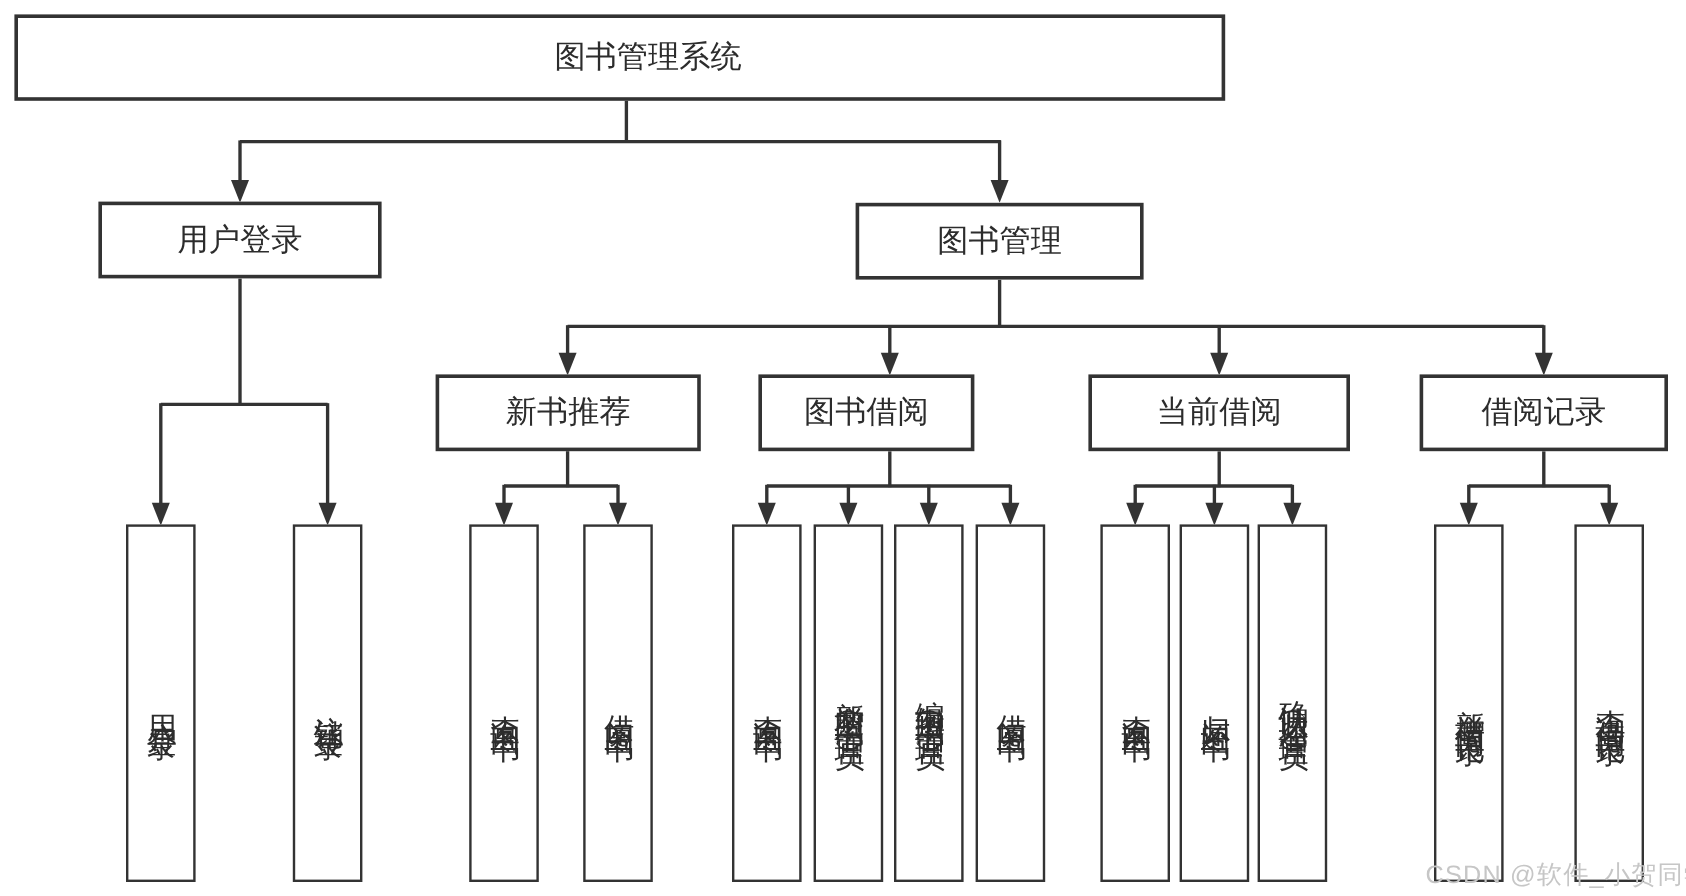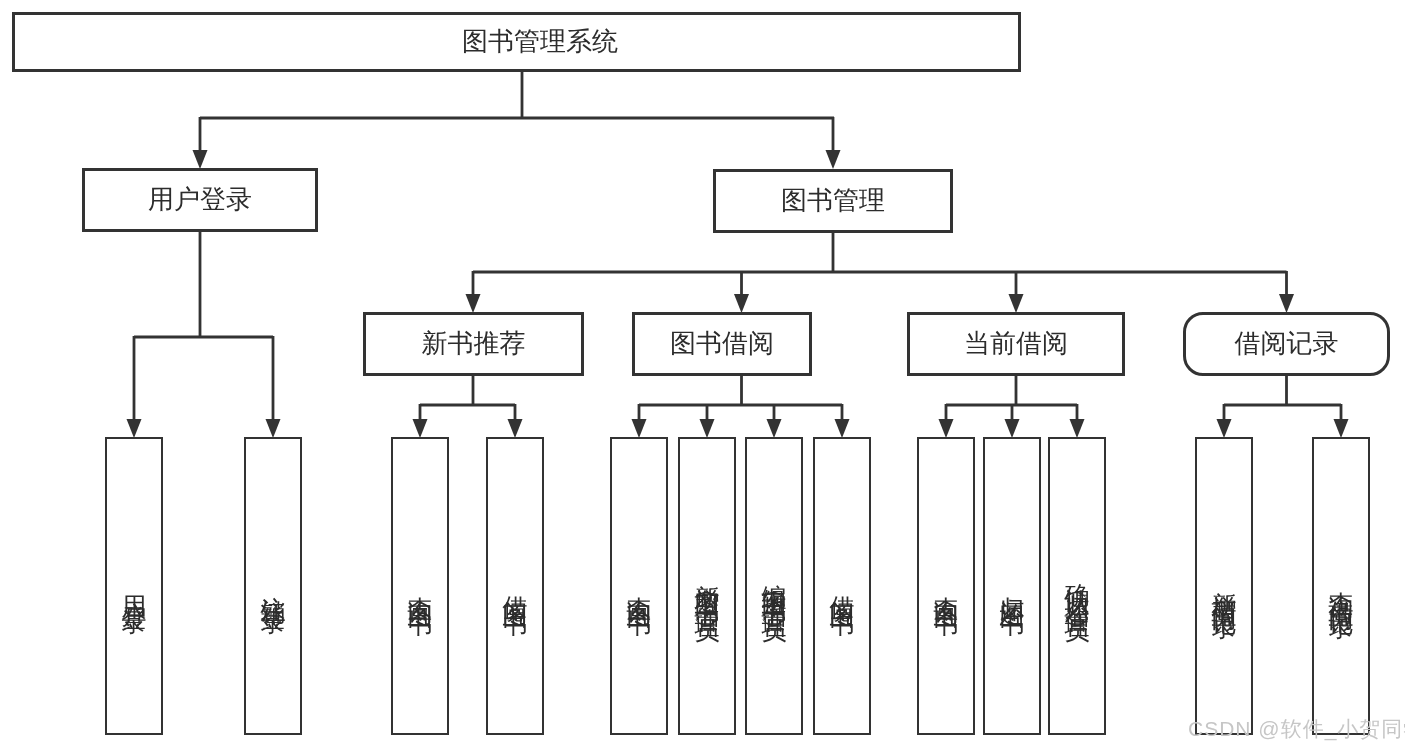--- a/index.html
+++ b/index.html
@@ -19,21 +19,21 @@
   svg.connectors{position:absolute;left:0;top:0;pointer-events:none;}
   svg.connectors line{stroke:var(--line);stroke-width:2.8;}
   svg.connectors polygon{fill:var(--line);}
   .box{
     position:absolute;box-sizing:border-box;background:#fff;
     border:3px solid var(--line);
     display:flex;align-items:center;justify-content:center;
     text-align:center;color:var(--text);
   }
   .hlabel{font-size:26px;line-height:1.15;}
-  .root{left:12px;top:12px;width:1009px;height:60px;padding-left:47px;}
+  .root{left:12px;top:12px;width:1009px;height:72px;padding-left:47px;}
   .lvl2,.lvl3{height:64px;}
   .leaf{
     top:437px;width:58px;height:298px;border-width:2.5px;
     writing-mode:vertical-rl;text-orientation:mixed;
     font-size:25px;letter-spacing:5px;line-height:1;
   }
   .watermark{
     position:absolute;left:1188px;top:715px;z-index:5;
     font-size:21px;letter-spacing:1px;color:var(--wm);
     background:transparent;white-space:nowrap;
@@ -107,21 +107,21 @@
   </svg>
 
   <div class="box root hlabel">图书管理系统</div>
 
   <div class="box lvl2 hlabel" style="left:82px;top:168px;width:236px;">用户登录</div>
   <div class="box lvl2 hlabel" style="left:713px;top:169px;width:240px;">图书管理</div>
 
   <div class="box lvl3 hlabel" style="left:363px;top:312px;width:221px;">新书推荐</div>
   <div class="box lvl3 hlabel" style="left:632px;top:312px;width:180px;">图书借阅</div>
   <div class="box lvl3 hlabel" style="left:907px;top:312px;width:218px;text-align:center;">当前借阅</div>
-  <div class="box lvl3 hlabel" style="left:1183px;top:312px;width:207px;border-radius:20px;">借阅记录</div>
+  <div class="box lvl3 hlabel" style="left:1183px;top:312px;width:207px;">借阅记录</div>
 
   <div class="box leaf" style="left:105px;">用户登录</div>
   <div class="box leaf" style="left:244px;">注销登录</div>
   <div class="box leaf" style="left:391px;">查询图书</div>
   <div class="box leaf" style="left:486px;">借阅图书</div>
   <div class="box leaf" style="left:610px;">查询图书</div>
   <div class="box leaf" style="left:678px;">新增图书（管理员）</div>
   <div class="box leaf" style="left:745px;">编辑图书（管理员）</div>
   <div class="box leaf" style="left:813px;">借阅图书</div>
   <div class="box leaf" style="left:917px;">查询图书</div>

